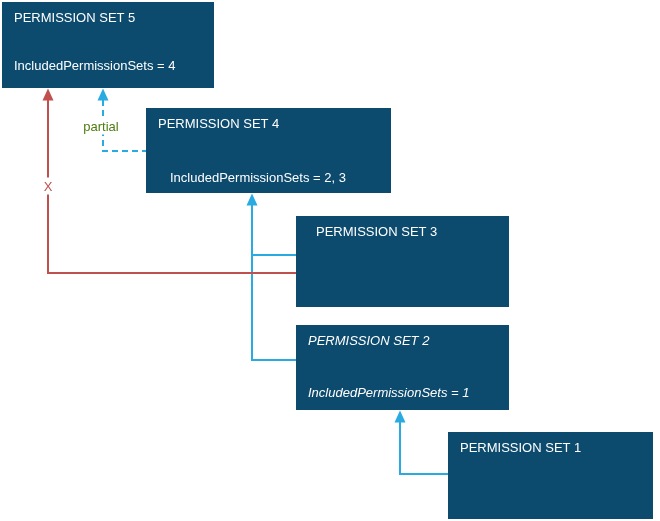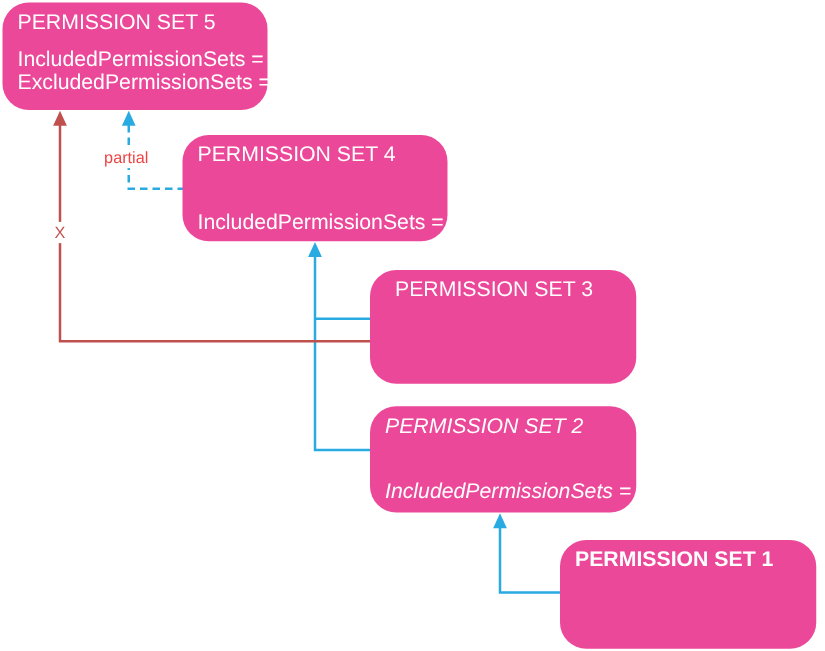--- a/index.html
+++ b/index.html
@@ -1,43 +1,43 @@
 <!DOCTYPE html>
 <html><head>
 <meta charset="utf-8">
 <style>
   html,body{margin:0;padding:0;background:#ffffff;}
   .canvas{
     position:relative;width:660px;height:521px;background:#ffffff;
     font-family:"Liberation Sans",sans-serif;overflow:hidden;
   }
   .box{
-    position:absolute;background:#ec4899;color:#ffffff;
-    box-sizing:border-box;padding:7px 12px;font-size:17px;line-height:18px;border-radius:21px;
+    position:absolute;background:#0c4a6e;color:#ffffff;
+    box-sizing:border-box;padding:7px 12px;font-size:13px;line-height:18px;
   }
   .box .title{display:block;white-space:nowrap;}
   .body-lines{
     position:absolute;left:12px;line-height:18px;white-space:nowrap;
   }
   svg.connectors{position:absolute;left:0;top:0;width:660px;height:521px;}
   .line-label{
     position:absolute;transform:translate(-50%,-50%);
     background:#ffffff;padding:1px 4px;font-size:13px;line-height:15px;
     white-space:nowrap;
   }
-  .label-partial{color:#ef4444;}
+  .label-partial{color:#4d7c0f;}
   .label-x{color:#C0504D;}
   
   .ps5{left:2px;top:2px;width:212px;height:86px;}
-  .ps4{left:146px;top:108px;width:212px;height:85px;}
+  .ps4{left:146px;top:108px;width:245px;height:85px;}
   .ps3{left:296px;top:216px;width:213px;height:91px;padding-left:20px;}
   .ps2{left:296px;top:325px;width:213px;height:85px;font-style:italic;}
-  .ps1{left:448px;top:432px;width:205px;height:87px;font-weight:bold;}
+  .ps1{left:448px;top:432px;width:205px;height:87px;}
   .ps5 .body-lines{bottom:13px;}
-  .ps4 .body-lines{bottom:6px;}
+  .ps4 .body-lines{bottom:6px;margin-left:12px;}
   .ps2 .body-lines{bottom:8px;}
 </style>
 </head>
 <body>
 
 <div class="canvas">
 
   <svg class="connectors" viewBox="0 0 660 521" xmlns="http://www.w3.org/2000/svg">
 
     <path d="M252,205 L252,360 L296,360" fill="none" stroke="#29ABE2" stroke-width="2"></path>
@@ -54,21 +54,20 @@
     <polygon points="48,88.5 42.5,100.5 53.5,100.5" fill="#C0504D"></polygon>
   </svg>
 
   <div class="line-label label-partial" style="left:101px;top:126px;">partial</div>
   <div class="line-label label-x" style="left:48px;top:186px;">X</div>
 
   <div class="box ps5">
     <span class="title">PERMISSION SET 5</span>
     <div class="body-lines">
       <div>IncludedPermissionSets = 4</div>
-      <div>ExcludedPermissionSets = 3</div>
     </div>
   </div>
 
   <div class="box ps4">
     <span class="title">PERMISSION SET 4</span>
     <div class="body-lines">
       <div>IncludedPermissionSets = 2, 3</div>
     </div>
   </div>
 

